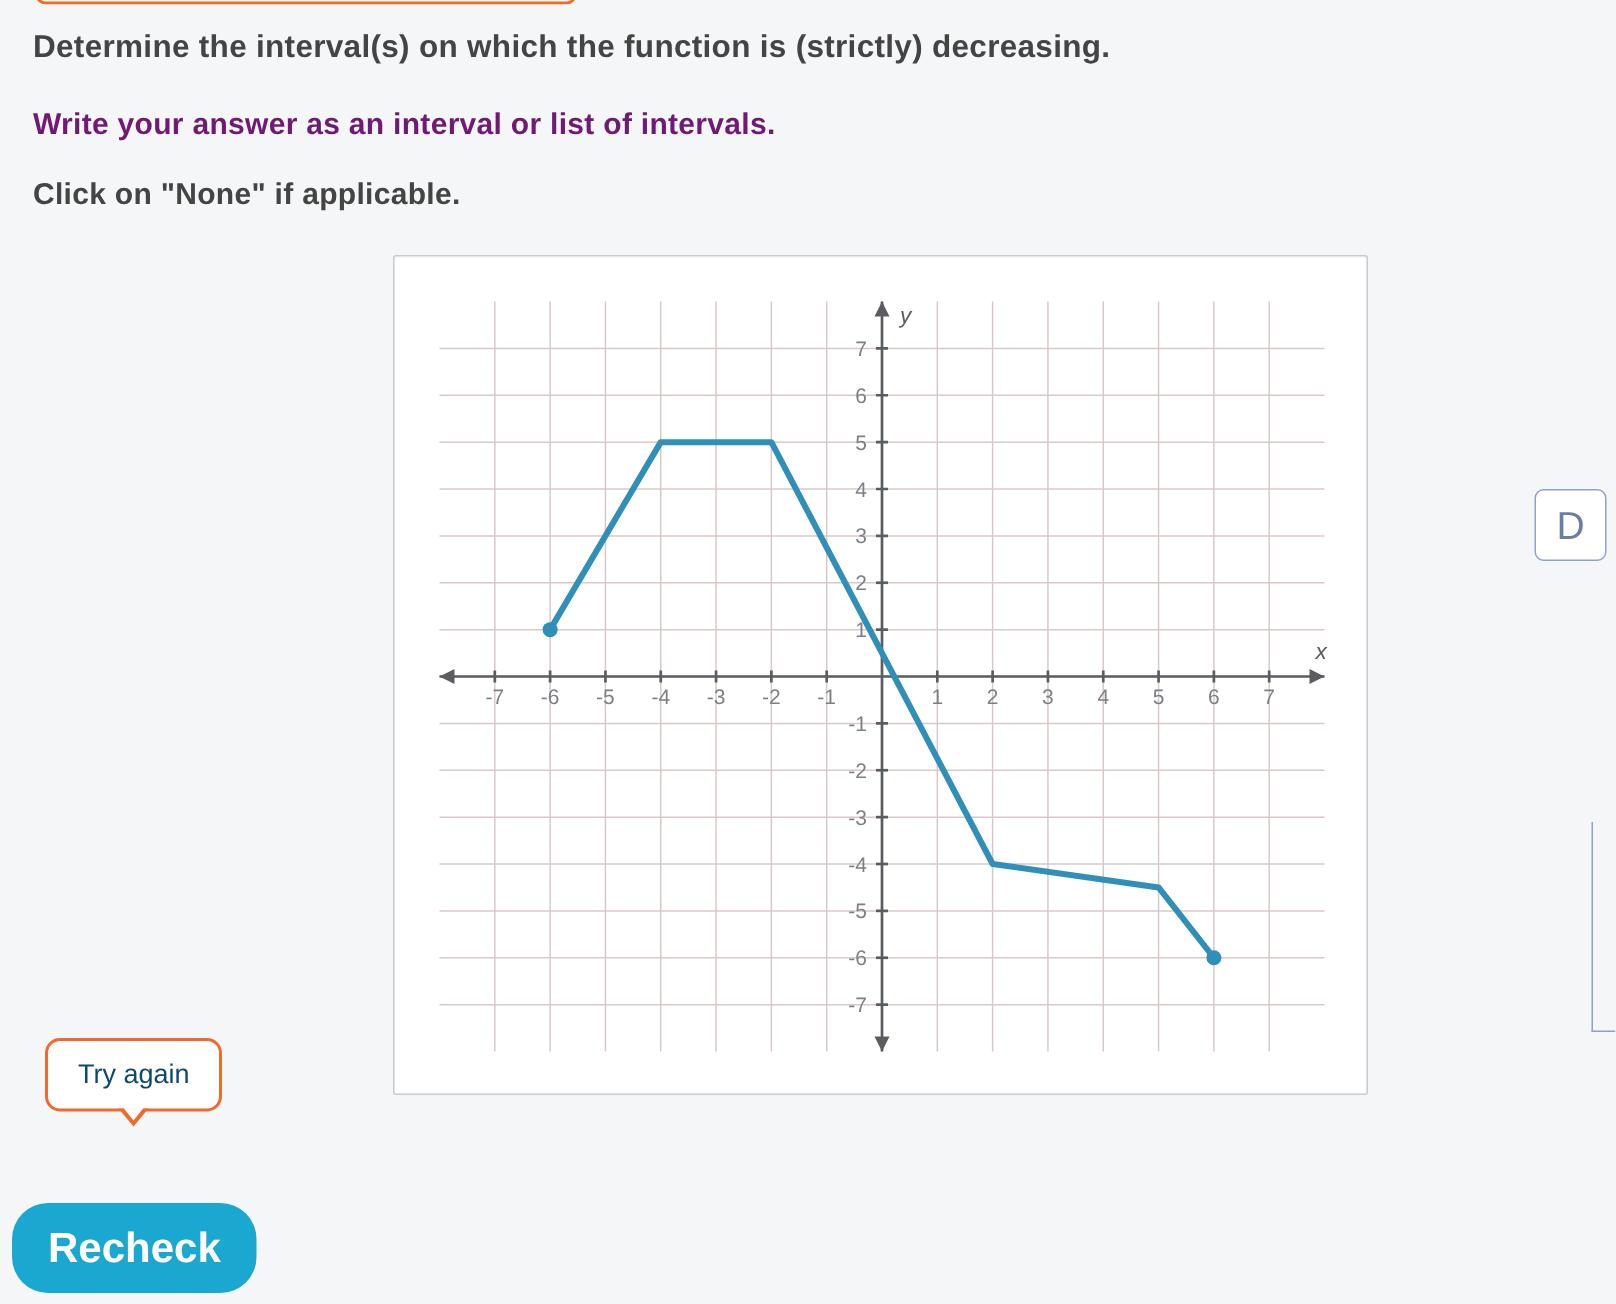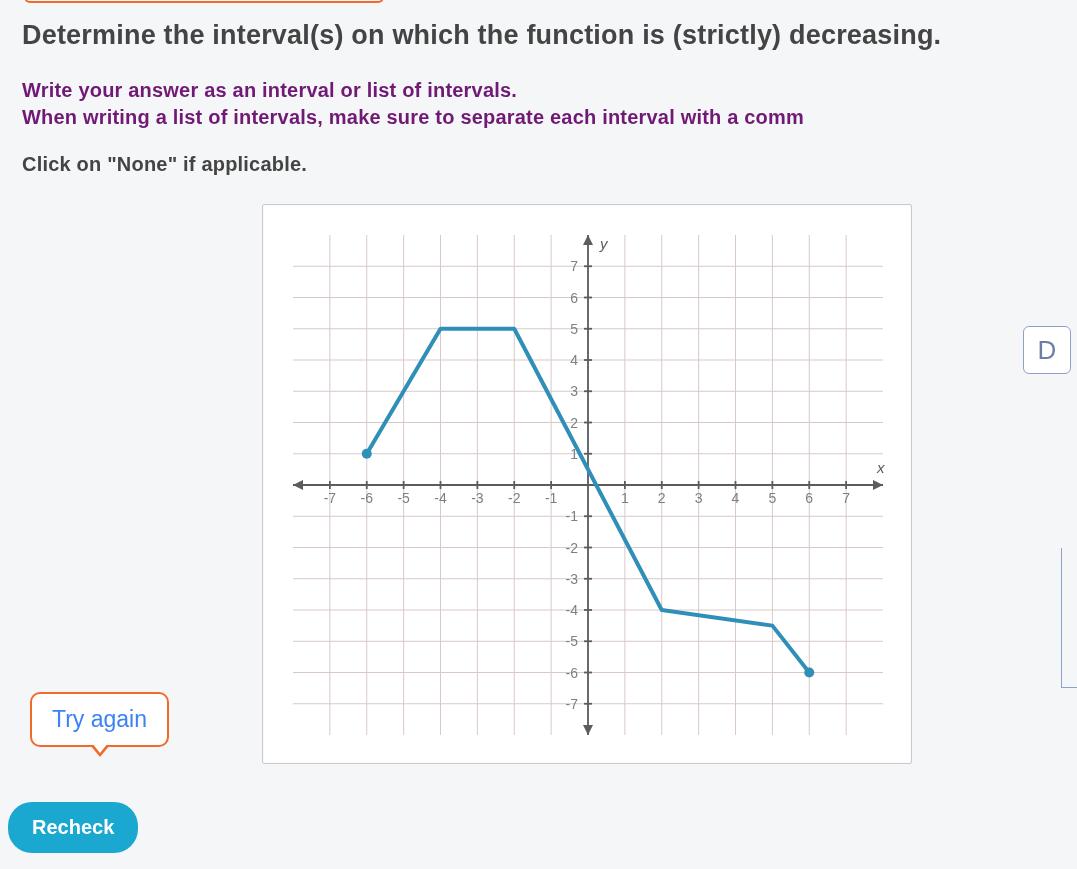--- a/index.html
+++ b/index.html
@@ -9,21 +9,21 @@
     width: 1077px;
     height: 869px;
     overflow: hidden;
     position: relative;
     color: #333;
   }
   .content {
     padding: 20px 18px 0 22px;
   }
   .prompt-line {
-    font-size: 27px;
+    font-size: 21px;
     font-weight: 600;
     color: #444;
     margin-bottom: 26px;
     letter-spacing: 0.2px;
   }
   .instr-line {
     font-size: 20px;
     font-weight: 600;
     color: #701a75;
     letter-spacing: 0.2px;
@@ -55,22 +55,22 @@
   .func-line { stroke: #2f8fb8; stroke-width: 4; fill: none; stroke-linejoin: round; stroke-linecap: round; }
   .endpoint-fill { fill: #2f8fb8; }
   .try-bubble {
     position: absolute;
     left: 30px;
     top: 692px;
     background: #fff;
     border: 2px solid #f26a2a;
     border-radius: 10px;
     padding: 12px 20px;
-    font-size: 23px;
-    color: #3b82f6;
+    font-size: 18px;
+    color: #0c4a6e;
   }
   .try-bubble::after {
     content: "";
     position: absolute;
     left: 50%;
     bottom: -12px;
     transform: translateX(-50%);
     width: 0; height: 0;
     border-left: 10px solid transparent;
     border-right: 10px solid transparent;
@@ -87,21 +87,21 @@
     border-right: 8px solid transparent;
     border-top: 10px solid #fff;
     z-index: 1;
   }
   .recheck-btn {
     position: absolute;
     left: 8px;
     top: 802px;
     background: #1aa7d0;
     color: #fff;
-    font-size: 20px;
+    font-size: 28px;
     font-weight: 600;
     padding: 14px 24px;
     border-radius: 24px;
     border: none;
   }
   .side-d {
     position: absolute;
     right: 6px;
     top: 326px;
     width: 48px;
@@ -138,21 +138,20 @@
 </style>
 </head>
 <body>
 
 <div class="top-hint"></div>
 
 <div class="content">
   <p class="prompt-line">Determine the interval(s) on which the function is (strictly) decreasing.</p>
   <div class="instr-block">
     <p class="instr-line">Write your answer as an interval or list of intervals.</p>
-    <p class="instr-line">When writing a list of intervals, make sure to separate each interval with a comm</p>
   </div>
   <p class="click-line">Click on "None" if applicable.</p>
 
   <div class="chart-wrap">
     <svg id="chart-svg" width="650" height="560" viewBox="0 0 650 560">
         <line x1="66.875" y1="530" x2="66.875" y2="30" class="grid-line"></line>
         <line x1="103.75" y1="530" x2="103.75" y2="30" class="grid-line"></line>
         <line x1="140.625" y1="530" x2="140.625" y2="30" class="grid-line"></line>
         <line x1="177.5" y1="530" x2="177.5" y2="30" class="grid-line"></line>
         <line x1="214.375" y1="530" x2="214.375" y2="30" class="grid-line"></line>

